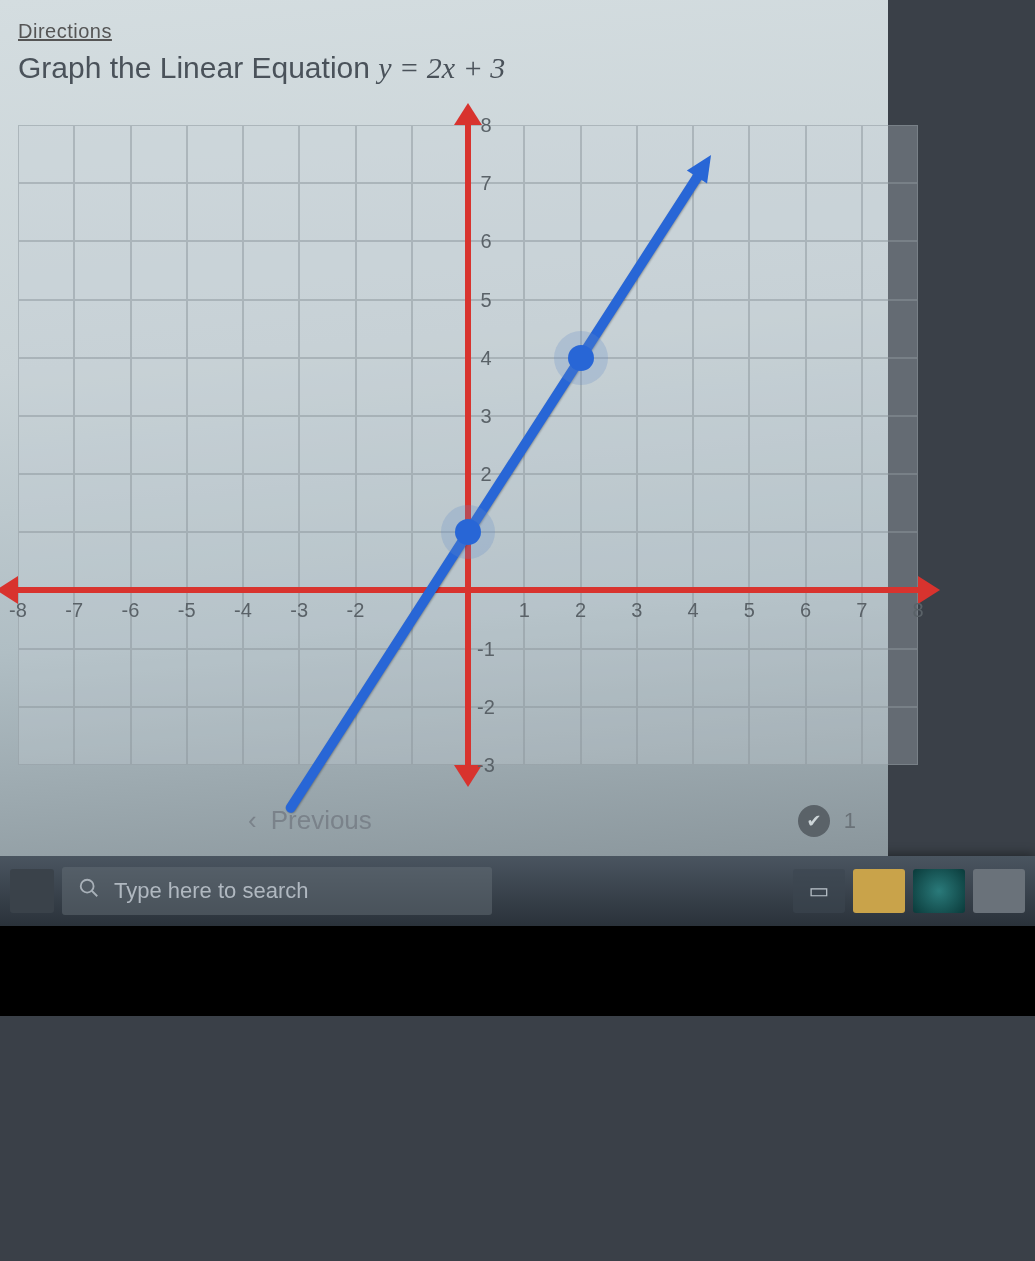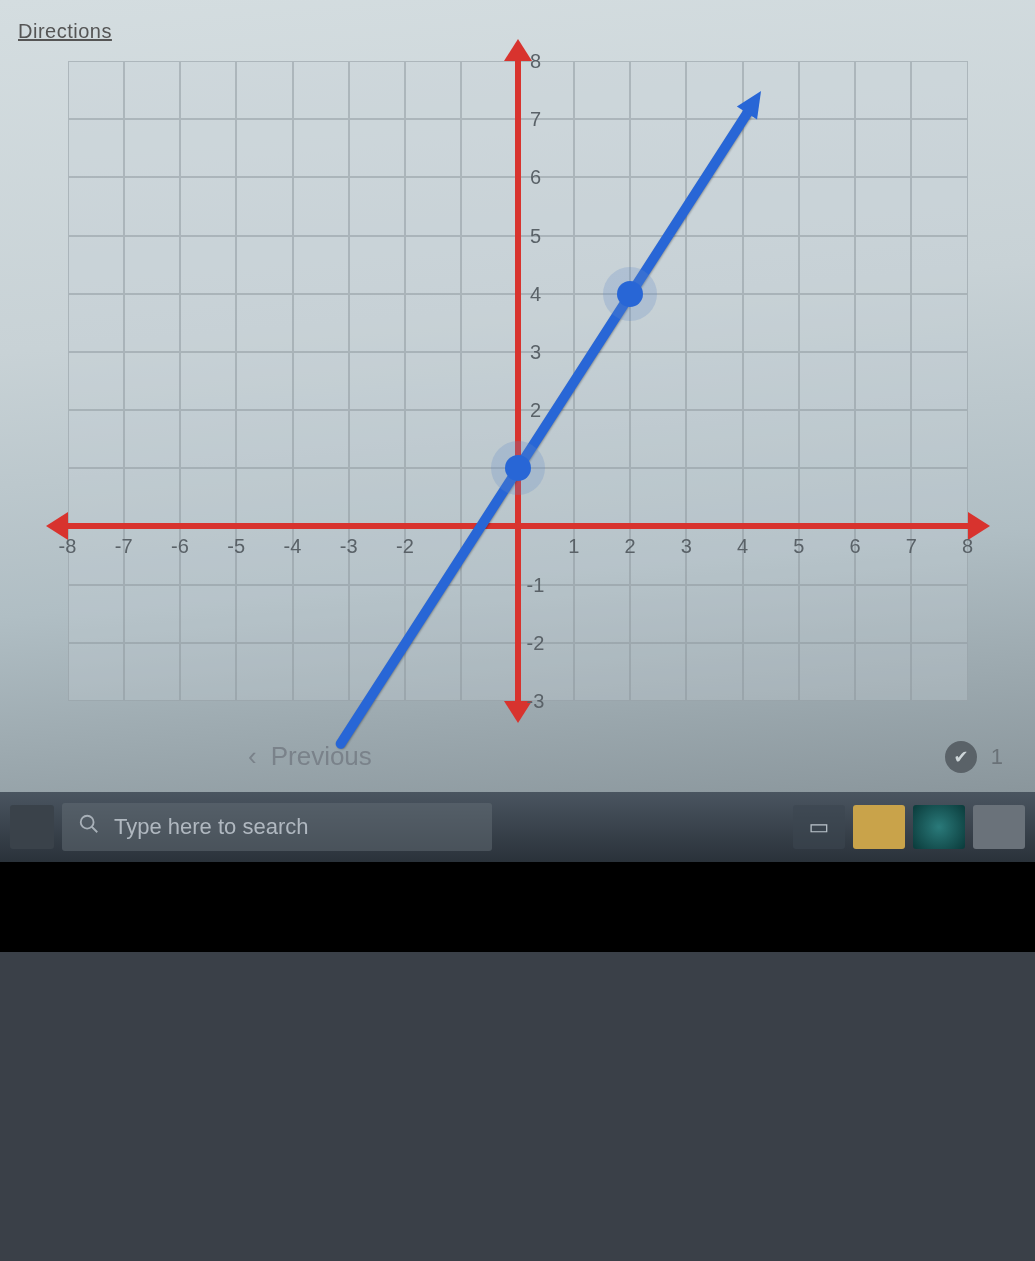--- a/index.html
+++ b/index.html
@@ -4,21 +4,21 @@
 <style>
   * { box-sizing: border-box; margin: 0; padding: 0; }
   body {
     width: 1035px;
     height: 1261px;
     background: #3a4048;
     font-family: Arial, sans-serif;
     overflow: hidden;
   }
   .page {
-    width: 1035px;
+    width: 888px;
     background: linear-gradient(175deg, #d4dde0 0%, #c8d2d6 40%, #b0bec4 70%, #8a969c 100%);
     padding: 20px 18px 0 18px;
     position: relative;
   }
   .directions-tag {
     font-size: 20px;
     color: #555;
     text-decoration: underline;
     margin-bottom: 8px;
     letter-spacing: 0.5px;
@@ -160,20 +160,24 @@
     width: 1035px;
     height: 90px;
     background: #000;
   }
 </style>
 </head>
 <body>
 
 <div class="page">
   <div class="directions-tag">Directions</div>
+  <div class="equation-line">
+    <span>Graph the Linear Equation </span>
+    <span class="math">y = 2x + 3</span>
+  </div>
 
   <div class="graph-wrap">
     <div class="graph" id="graph">
         <div class="grid-cell" style="left: 0px; top: 581.818px; width: 56.25px; height: 58.1818px;"></div>
         <div class="grid-cell" style="left: 0px; top: 523.636px; width: 56.25px; height: 58.1818px;"></div>
         <div class="grid-cell" style="left: 0px; top: 465.455px; width: 56.25px; height: 58.1818px;"></div>
         <div class="grid-cell" style="left: 0px; top: 407.273px; width: 56.25px; height: 58.1818px;"></div>
         <div class="grid-cell" style="left: 0px; top: 349.091px; width: 56.25px; height: 58.1818px;"></div>
         <div class="grid-cell" style="left: 0px; top: 290.909px; width: 56.25px; height: 58.1818px;"></div>
         <div class="grid-cell" style="left: 0px; top: 232.727px; width: 56.25px; height: 58.1818px;"></div>

